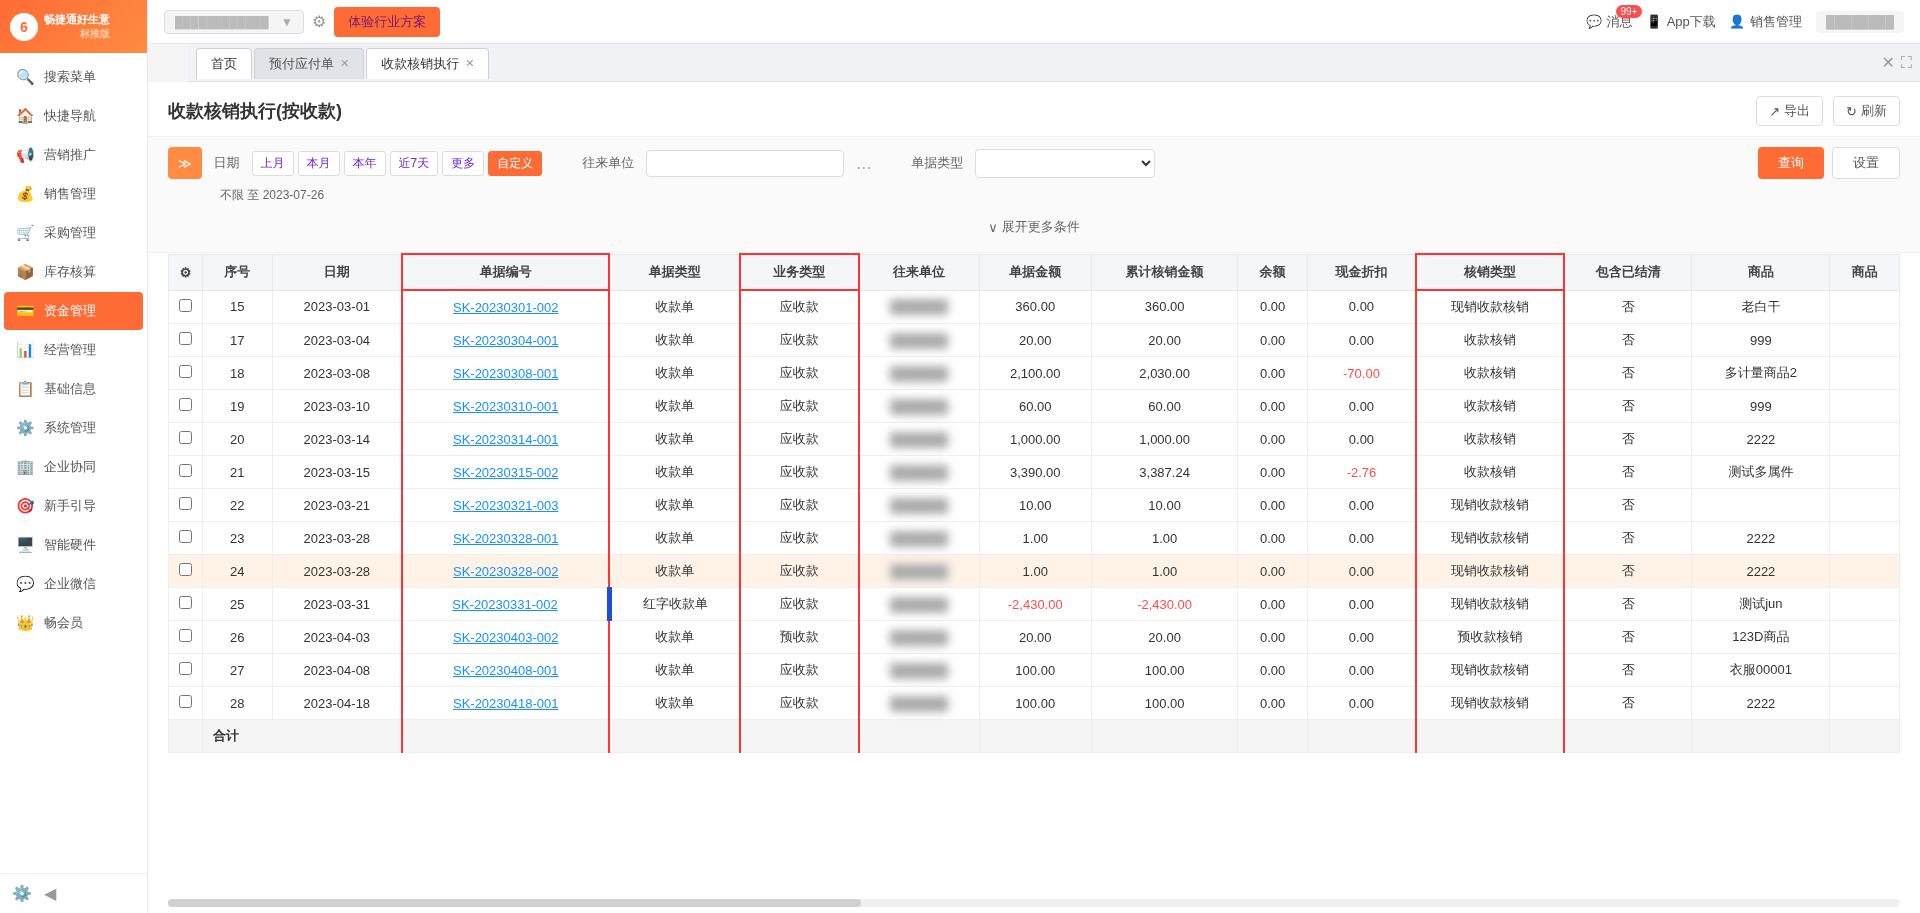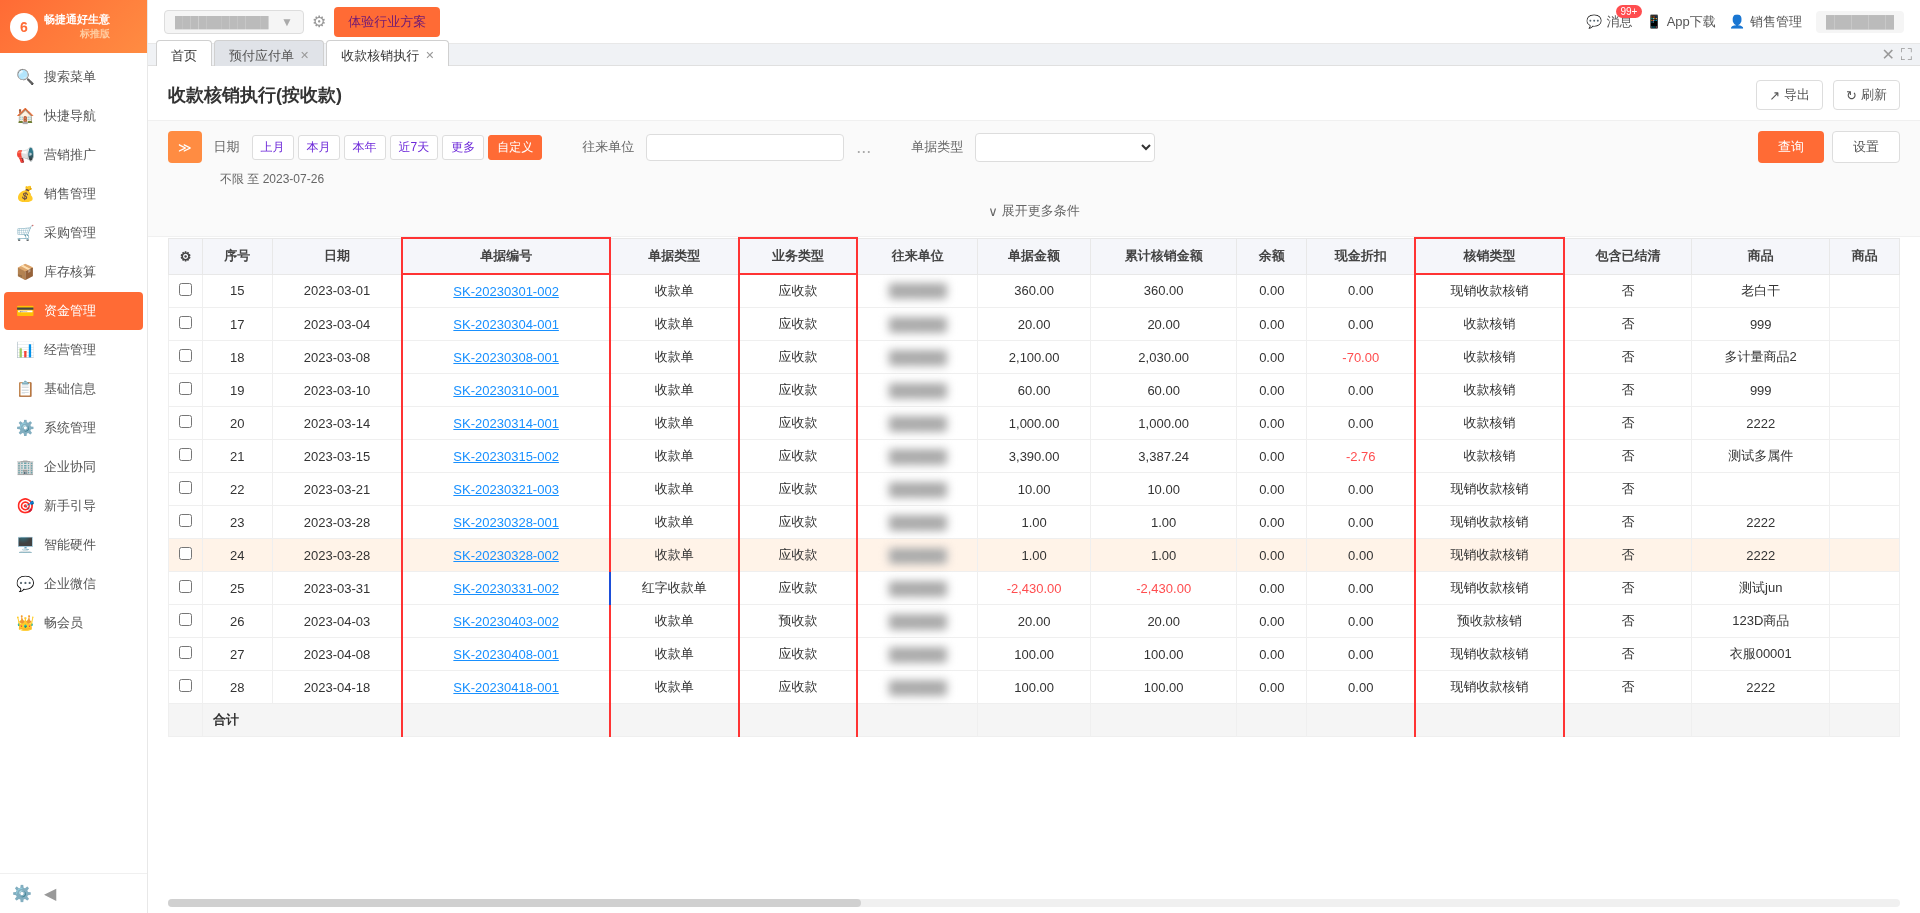--- a/index.html
+++ b/index.html
@@ -122,22 +122,23 @@
     }
     .topbar-user { color: #999; font-size: 12px; background: #f5f5f5; padding: 4px 10px; border-radius: 4px; }
 
     
     .tabbar {
       background: #f0f2f5;
       display: flex;
       align-items: center;
       border-bottom: 1px solid #e0e0e0;
       padding: 0 8px;
-      height: 22px;
+      height: 38px;
       gap: 2px;
+      margin-left: 40px;
     }
     .tab {
       display: flex;
       align-items: center;
       gap: 6px;
       padding: 6px 14px;
       border-radius: 4px 4px 0 0;
       font-size: 13px;
       cursor: pointer;
       background: #e0e3e8;
@@ -697,21 +698,21 @@
       <td>0.00</td>
       <td style="border-left:2px solid #ff3333; border-right:2px solid #ff3333;">现销收款核销</td>
       <td>否</td>
       <td>2222</td>
       <td></td>
     </tr>
             <tr>
       <td><input type="checkbox" style=""></td>
       <td>25</td>
       <td>2023-03-31</td>
-      <td class="link" style="border-left:2px solid #ff3333; border-right:2px solid #1d4ed8;">SK-20230331-002</td>
+      <td class="link" style="border-left:2px solid #ff3333; border-right:5px solid #1d4ed8;">SK-20230331-002</td>
       <td>红字收款单</td>
       <td style="border-left:2px solid #ff3333; border-right:2px solid #ff3333;">应收款</td>
       <td><span class="blurred">██████</span></td>
       <td class="negative">-2,430.00</td>
       <td class="negative">-2,430.00</td>
       <td>0.00</td>
       <td>0.00</td>
       <td style="border-left:2px solid #ff3333; border-right:2px solid #ff3333;">现销收款核销</td>
       <td>否</td>
       <td>测试jun</td>

